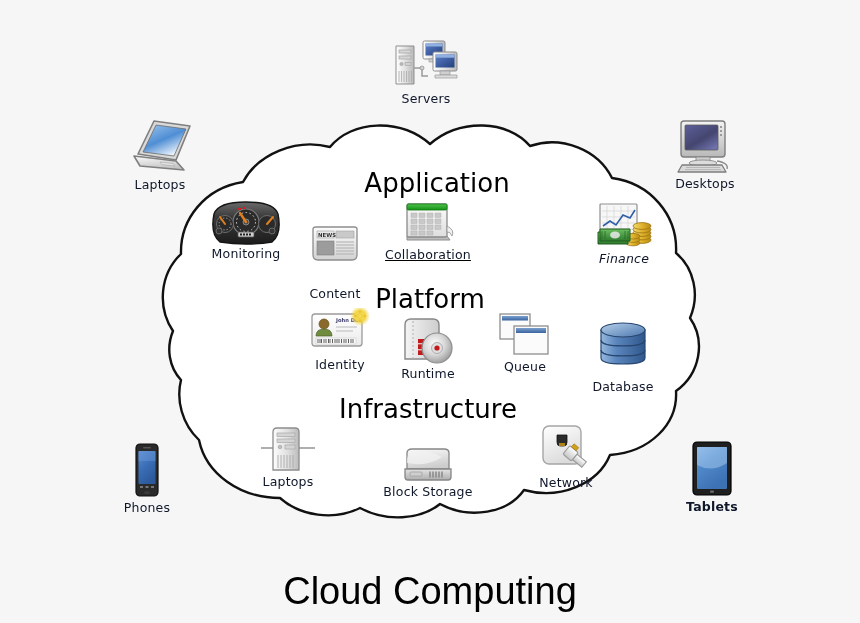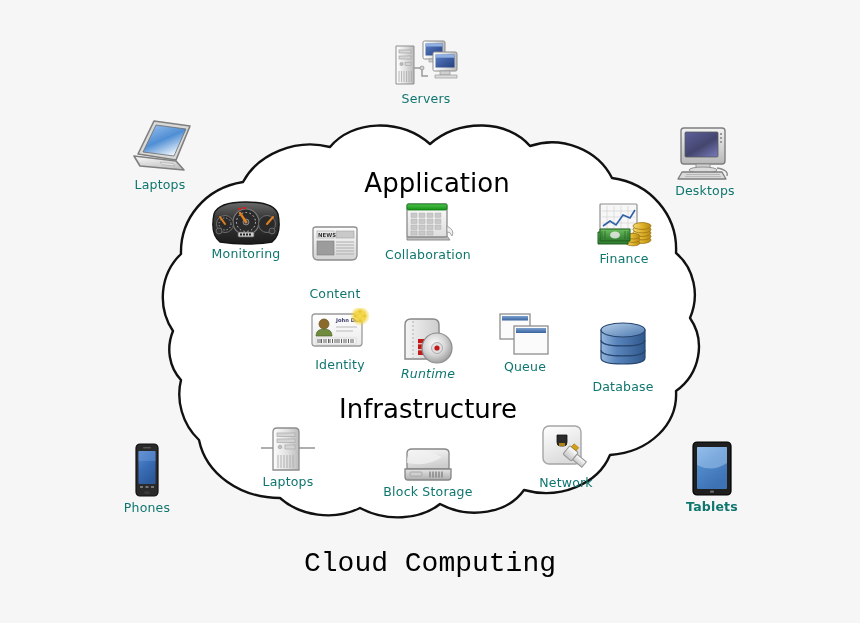--- a/index.html
+++ b/index.html
@@ -37,43 +37,43 @@
     margin-left: -60px;
   }
   .node .art {
     position: relative;
     display: block;
   }
   .node .caption {
     margin-top: 2px;
     font-family: "DejaVu Sans", sans-serif;
     font-size: 12.5px;
-    color: #0f766e;
+    color: #0f172a;
     line-height: 1.05;
     white-space: nowrap;
     letter-spacing: 0.2px;
   }
   
   .layer-title {
     position: absolute;
     font-family: "DejaVu Sans", sans-serif;
     font-size: 26px;
     color: #000000;
     white-space: nowrap;
     transform: translateX(-50%);
     letter-spacing: 0px;
   }
   
   #main-title {
     position: absolute;
     left: 430px;
-    top: 548px;
+    top: 570px;
     transform: translateX(-50%);
-    font-family: Liberation Mono, monospace;
-    font-size: 28px;
+    font-family: Liberation Sans, sans-serif;
+    font-size: 38px;
     color: #000;
     white-space: nowrap;
   }
   
   svg.icon { display:block; }
 </style>
 </head>
 <body>
 
 <div id="stage">
@@ -93,20 +93,21 @@
          C 560 500, 598 484, 610 455
          C 650 452, 678 424, 676 391
          C 700 374, 706 341, 690 318
          C 700 295, 694 268, 676 253
          C 678 215, 650 183, 612 178
          C 598 150, 562 135, 530 146
          C 508 120, 460 118, 430 144 Z"></path>
   </svg>
 
   <div class="layer-title" style="left:437px; top:168px;">Application</div>
+  <div class="layer-title" style="left:430px; top:284px;">Platform</div>
   <div class="layer-title" style="left:428px; top:394px;">Infrastructure</div>
 
   <div class="node" style="left:426px; top:38px;">
     <div class="art">
       <svg class="icon" width="70" height="52" viewBox="0 0 70 52">
         <defs>
           <linearGradient id="gMetal" x1="0" y1="0" x2="1" y2="0">
             <stop offset="0" stop-color="#ffffff"></stop>
               <stop offset="0.5" stop-color="#e2e2e2"></stop>
               <stop offset="1" stop-color="#b9b9b9"></stop>
@@ -167,21 +168,21 @@
         <path d="M14 38 L30 5 L66 10 L52 44 Z" fill="#d9d9d9" stroke="#7f7f7f" stroke-width="1.6" stroke-linejoin="round"></path>
         <path d="M19 36 L32 9 L62 13 L50 40 Z" fill="url(#gLapScreen)" stroke="#6a6a6a" stroke-width="0.8"></path>
 
         <path d="M10 40 L52 45 L60 54 L16 50 Z" fill="url(#gLapBase)" stroke="#7f7f7f" stroke-width="1.6" stroke-linejoin="round"></path>
         <path d="M36 46 L49 47.5 L51 50 L38 48.6 Z" fill="#e4e4e4" stroke="#a5a5a5" stroke-width="0.6"></path>
       </svg>
     </div>
     <div class="caption">Laptops</div>
   </div>
 
-  <div class="node" style="left:705px; top:124px;justify-content:center;">
+  <div class="node" style="left:705px; top:117px;justify-content:center;">
     <div class="art">
       <svg class="icon" width="62" height="58" viewBox="0 0 62 58">
         <defs>
           <linearGradient id="gCrt" x1="0" y1="0" x2="0.8" y2="1">
             <stop offset="0" stop-color="#5d5f9b"></stop>
               <stop offset="0.6" stop-color="#44466f"></stop>
               <stop offset="1" stop-color="#6f72ad"></stop>
           </linearGradient>
           <linearGradient id="gCase" x1="0" y1="0" x2="0" y2="1">
             <stop offset="0" stop-color="#f3f3f3"></stop>
@@ -309,21 +310,21 @@
             <line x1="29" y1="20" x2="47" y2="20"></line>
           <line x1="29" y1="23" x2="47" y2="23"></line>
             <line x1="29" y1="26" x2="47" y2="26"></line>
           <line x1="29" y1="29" x2="47" y2="29"></line>
         </g>
       </svg>
     </div>
     <div class="caption">Content</div>
   </div>
 
-  <div class="node" style="left:428px; top:200px;">
+  <div class="node" style="left:428px; top:200px;text-decoration:underline;">
     <div class="art">
       <svg class="icon" width="54" height="46" viewBox="0 0 54 46">
         <defs>
           <linearGradient id="gCalTop" x1="0" y1="0" x2="0" y2="1">
             <stop offset="0" stop-color="#4fc24f"></stop>
               <stop offset="1" stop-color="#159315"></stop>
           </linearGradient>
           <linearGradient id="gCalBody" x1="0" y1="0" x2="0" y2="1">
             <stop offset="0" stop-color="#fcfcfc"></stop>
               <stop offset="1" stop-color="#dedede"></stop>
@@ -349,21 +350,21 @@
             <rect x="18" y="31" width="6" height="4"></rect>
             <rect x="26" y="31" width="6" height="4"></rect>
         </g>
         <path d="M46 26 q8 4 5 10 q-2 -5 -5 -4 z" fill="#f1f1f1" stroke="#9a9a9a" stroke-width="0.9"></path>
       </svg>
     </div>
     <div class="caption">Collaboration</div>
   </div>
 
 
-  <div class="node" style="left:624px; top:202px;">
+  <div class="node" style="left:624px; top:202px;font-style:italic;">
     <div class="art">
       <svg class="icon" width="56" height="48" viewBox="0 0 56 48">
         <defs>
           <linearGradient id="gCoin" x1="0" y1="0" x2="1" y2="0">
             <stop offset="0" stop-color="#f3da77"></stop>
               <stop offset="0.5" stop-color="#e0b32c"></stop>
               <stop offset="1" stop-color="#b98a12"></stop>
           </linearGradient>
           <linearGradient id="gBill" x1="0" y1="0" x2="0" y2="1">
             <stop offset="0" stop-color="#6cbf60"></stop>
@@ -460,21 +461,21 @@
             <line x1="44" y1="31" x2="44" y2="35"></line>
         </g>
 
         <circle cx="51" cy="8" r="10" fill="url(#gStar)"></circle>
         <path d="M51 2 L52.6 6.6 L57 8 L52.6 9.4 L51 14 L49.4 9.4 L45 8 L49.4 6.6 Z" fill="#f5d94a" stroke="#d9b520" stroke-width="0.5"></path>
       </svg>
     </div>
     <div class="caption">Identity</div>
   </div>
 
-  <div class="node" style="left:428px; top:315px;font-style:italic;">
+  <div class="node" style="left:428px; top:315px;">
     <div class="art">
       <svg class="icon" width="58" height="50" viewBox="0 0 58 50">
         <defs>
           <linearGradient id="gBox" x1="0" y1="0" x2="1" y2="0">
             <stop offset="0" stop-color="#f4f4f4"></stop>
               <stop offset="1" stop-color="#cdcdcd"></stop>
           </linearGradient>
           <radialGradient id="gDisc" cx="0.42" cy="0.38" r="0.65">
             <stop offset="0" stop-color="#ffffff"></stop>
               <stop offset="0.55" stop-color="#d6d6d6"></stop>

